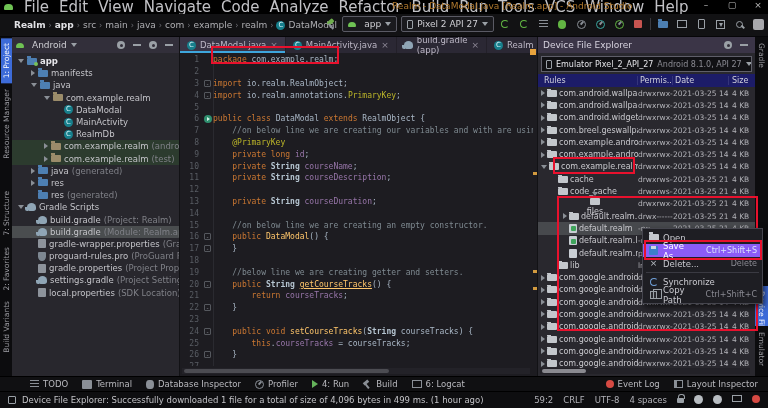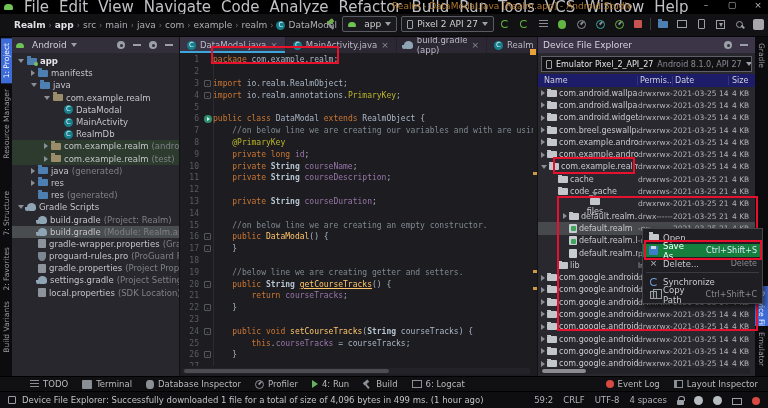--- a/index.html
+++ b/index.html
@@ -132,21 +132,21 @@
 .dc-n{width:100px;display:flex;align-items:center;gap:2px;overflow:hidden;font-size:8px;color:#c8c8cd;flex:none}
 .dc-p{width:35px;font-size:7.5px;color:#b2b2b8;overflow:hidden;flex:none}
 .dc-d{width:56px;font-size:7.5px;color:#b2b2b8;overflow:hidden;flex:none}
 .dc-s{flex:1;font-size:7.5px;color:#b2b2b8;padding-left:3px;overflow:hidden}
 #dev-hscroll{position:absolute;left:2px;bottom:2px;height:6px;width:210px;background:#232228}
 #dev-hscroll .thumb{position:absolute;left:2px;top:1px;height:4px;width:44px;background:#8a8a90;border-radius:2px}
 
 #ctxmenu{position:absolute;left:642px;top:228px;width:121px;background:#1e1e23;border:1px solid #45454e;box-shadow:2px 3px 6px rgba(0,0,0,.6);z-index:10;padding:2px 0}
 .mi{height:13px;display:flex;align-items:center;gap:4px;padding:0 5px;font-size:8.5px;color:#c9c9cf}
 .mi .sc{margin-left:auto;color:#8a8a92;font-size:8px}
-.mi.sel{background:#15803d;color:#fff}
+.mi.sel{background:#8b5cf6;color:#fff}
 .mi.sel .sc{color:#dbe6fa}
 .msep{height:1px;background:#3a3a42;margin:2px 3px}
 .mic{width:11px;display:flex;justify-content:center;flex:none}
 .isave{width:9px;height:9px;background:#3d7ecc;border-radius:1px;position:relative}
 .isave::before{content:"";position:absolute;top:0;left:2px;width:5px;height:3px;background:#cfd8e3}
 .ix{color:#b6bcc2;font-size:9px;line-height:9px}
 .isync{width:8px;height:8px;border:1.5px solid #6f9fd8;border-radius:50%;border-right-color:transparent}
 .icopy{width:7px;height:8px;border:1px solid #9aa0a6;position:relative;background:#2b2b30}
 .icopy::after{content:"";position:absolute;left:2px;top:-3px;width:7px;height:8px;border:1px solid #9aa0a6}
 
@@ -160,21 +160,21 @@
 .tri-run{width:0;height:0;border-left:6px solid #65b35b;border-top:4px solid transparent;border-bottom:4px solid transparent}
 .ihammer-sm{width:9px;height:9px;position:relative}
 .ihammer-sm::before{content:"";position:absolute;left:0;top:1px;width:6px;height:3px;background:#8a8f96;transform:rotate(-40deg)}
 .ihammer-sm::after{content:"";position:absolute;left:3px;top:3px;width:2px;height:6px;background:#8a8f96;transform:rotate(-40deg)}
 .icat{width:10px;height:8px;border:1px solid #8a8f96}
 .ievent{width:8px;height:8px;border-radius:50%;background:#d64a43}
 .ilayout{width:9px;height:8px;border:1px solid #8a8f96;border-left-width:3px}
 #statusbar{position:absolute;left:0;top:391px;width:768px;height:17px;background:#0e0e10;display:flex;align-items:center;border-top:1px solid #000;padding:0 8px;gap:6px}
 .iwinbox{width:8px;height:8px;border:1px solid #9aa0a6;border-radius:1px;flex:none}
 #status-msg{font-size:8.5px;color:#c2c2c6;white-space:nowrap;overflow:hidden}
-#sb-right{margin-left:auto;display:flex;align-items:flex-end;gap:10px;font-size:8.5px;color:#b2b2b8;white-space:nowrap}
+#sb-right{margin-left:auto;display:flex;align-items:flex-start;gap:10px;font-size:8.5px;color:#b2b2b8;white-space:nowrap}
 .ilock{width:7px;height:5px;background:#9aa0a6;position:relative;border-radius:1px;margin-top:3px}
 .ilock::before{content:"";position:absolute;top:-4px;left:1px;width:5px;height:4px;border:1.2px solid #9aa0a6;border-bottom:none;border-radius:3px 3px 0 0}
 .iface{width:9px;height:9px;border-radius:50%;background:#b8bdc2}
 .iscreen{width:10px;height:7px;border:1px solid #9aa0a6}
 .ierr{width:8px;height:8px;border-radius:50%;background:#d64a43}
 
 .redbox{position:absolute;border:2px solid #e8112d;pointer-events:none}
 #rb-package{left:211px;top:46px;width:128px;height:18px;z-index:6}
 #rb-realm{left:553px;top:157px;width:82px;height:17px;z-index:6}
 #rb-files{left:557px;top:196px;width:201px;height:135px;z-index:3}
@@ -641,21 +641,21 @@
         <span class="dash"></span>
       </span>
   </div>
   <div id="dev-combo">
     <span class="iphone-sm"></span>
     <span class="val">Emulator Pixel_2_API_27</span>
     <span class="det">Android 8.1.0, API 27</span>
     <span class="chev"></span>
   </div>
   <div id="dev-cols">
-      <span class="c-name">Name</span>
+      <span class="c-name">Rules</span>
       <span class="c-perm">Permis...</span>
       <span class="c-date">Date</span>
       <span class="c-size">Size</span>
     </div>
   <div id="dev-rows">
       <div class="drow">
         <span class="dc-n" style="padding-left: 3px;">
           <span class="tri-r"></span>
           <span class="ifolder lt"></span>
           <span>com.android.wallpap</span>

